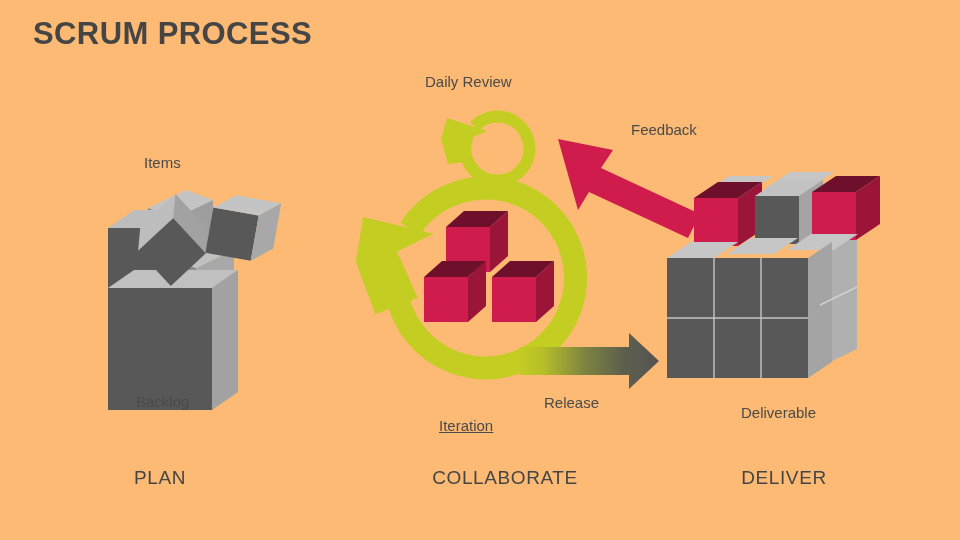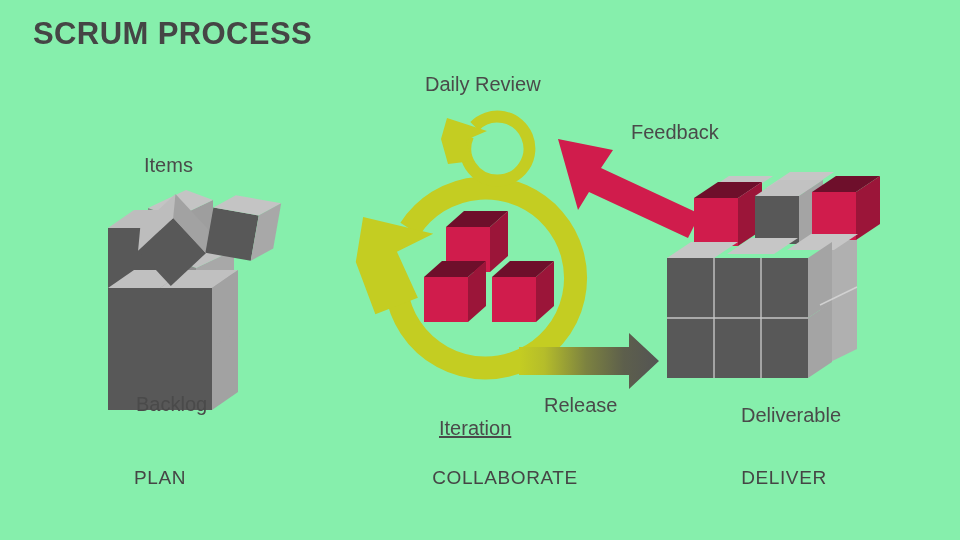--- a/index.html
+++ b/index.html
@@ -12,35 +12,35 @@
     height: 540px;
     background: #f0f0f0;
     font-family: "Liberation Sans", sans-serif;
     overflow: hidden;
     position: relative;
   }
   #slide {
     position: relative;
     width: 960px;
     height: 540px;
-    background: #86efac;
+    background: #fdba74;
   }
   #page-title {
     position: absolute;
     left: 33px;
     top: 16px;
     font-size: 31px;
     font-weight: bold;
     color: #454545;
     letter-spacing: 0.4px;
     white-space: nowrap;
   }
   .note-label {
     position: absolute;
-    font-size: 20px;
+    font-size: 15px;
     color: #4a4a4a;
     white-space: nowrap;
   }
   .phase-label {
     position: absolute;
     font-size: 19px;
     font-weight: normal;
     color: #454545;
     letter-spacing: 0.6px;
     white-space: nowrap;

